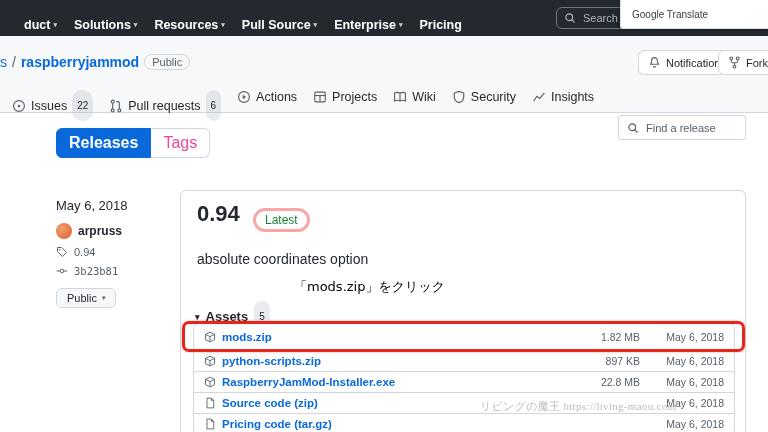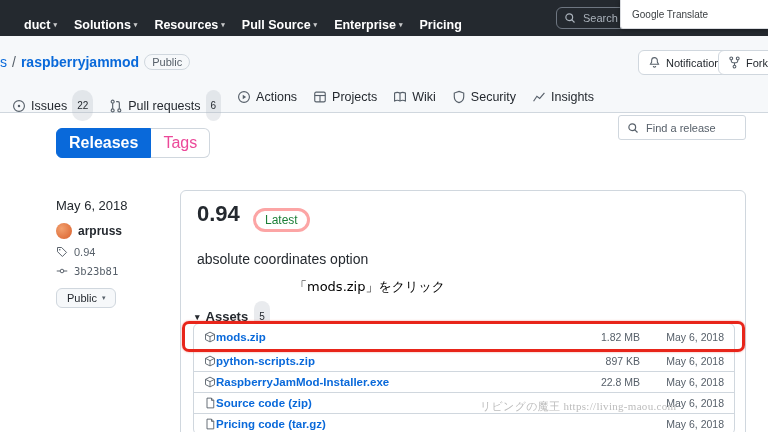--- a/index.html
+++ b/index.html
@@ -82,21 +82,21 @@
   .annotation{position:absolute;top:87px;left:113px;font-size:13px;color:#000;font-weight:500;
     font-family:"DejaVu Sans",sans-serif;}
   .assets-head{position:absolute;top:110px;left:14px;display:flex;align-items:center;gap:6px;
     font-size:13px;font-weight:600;color:#24292f;}
   .assets-head .tri{font-size:9px;}
   .assets-box{position:absolute;top:132px;left:12px;width:540px;border:1px solid #d0d7de;
     border-radius:6px;overflow:hidden;background:#fff;}
   .asset-row{display:flex;align-items:center;height:20px;padding:0 10px;border-top:1px solid #d0d7de;
     font-size:11px;}
   .asset-row.first{border-top:none;height:26px;}
-  .asset-row .name{color:#0969da;font-weight:600;flex:1;font-size:11.5px;}
+  .asset-row .name{color:#0969da;font-weight:600;margin-left:6px;flex:1;font-size:11.5px;}
   .asset-row .size{width:120px;text-align:right;color:#57606a;font-size:10.5px;}
   .asset-row .date{width:84px;text-align:right;color:#57606a;font-size:10.5px;}
 
   
   .highlight{position:absolute;left:182px;top:321px;width:563px;height:31px;border:3px solid #e8251a;
     border-radius:7px;box-sizing:border-box;z-index:10;pointer-events:none;
     box-shadow:0 0 2px rgba(232,37,26,.5);}
 
   .watermark{position:absolute;left:480px;top:399px;font-size:11px;color:#bcbcbc;z-index:11;
     font-family:Liberation Serif, serif;letter-spacing:.3px;}

